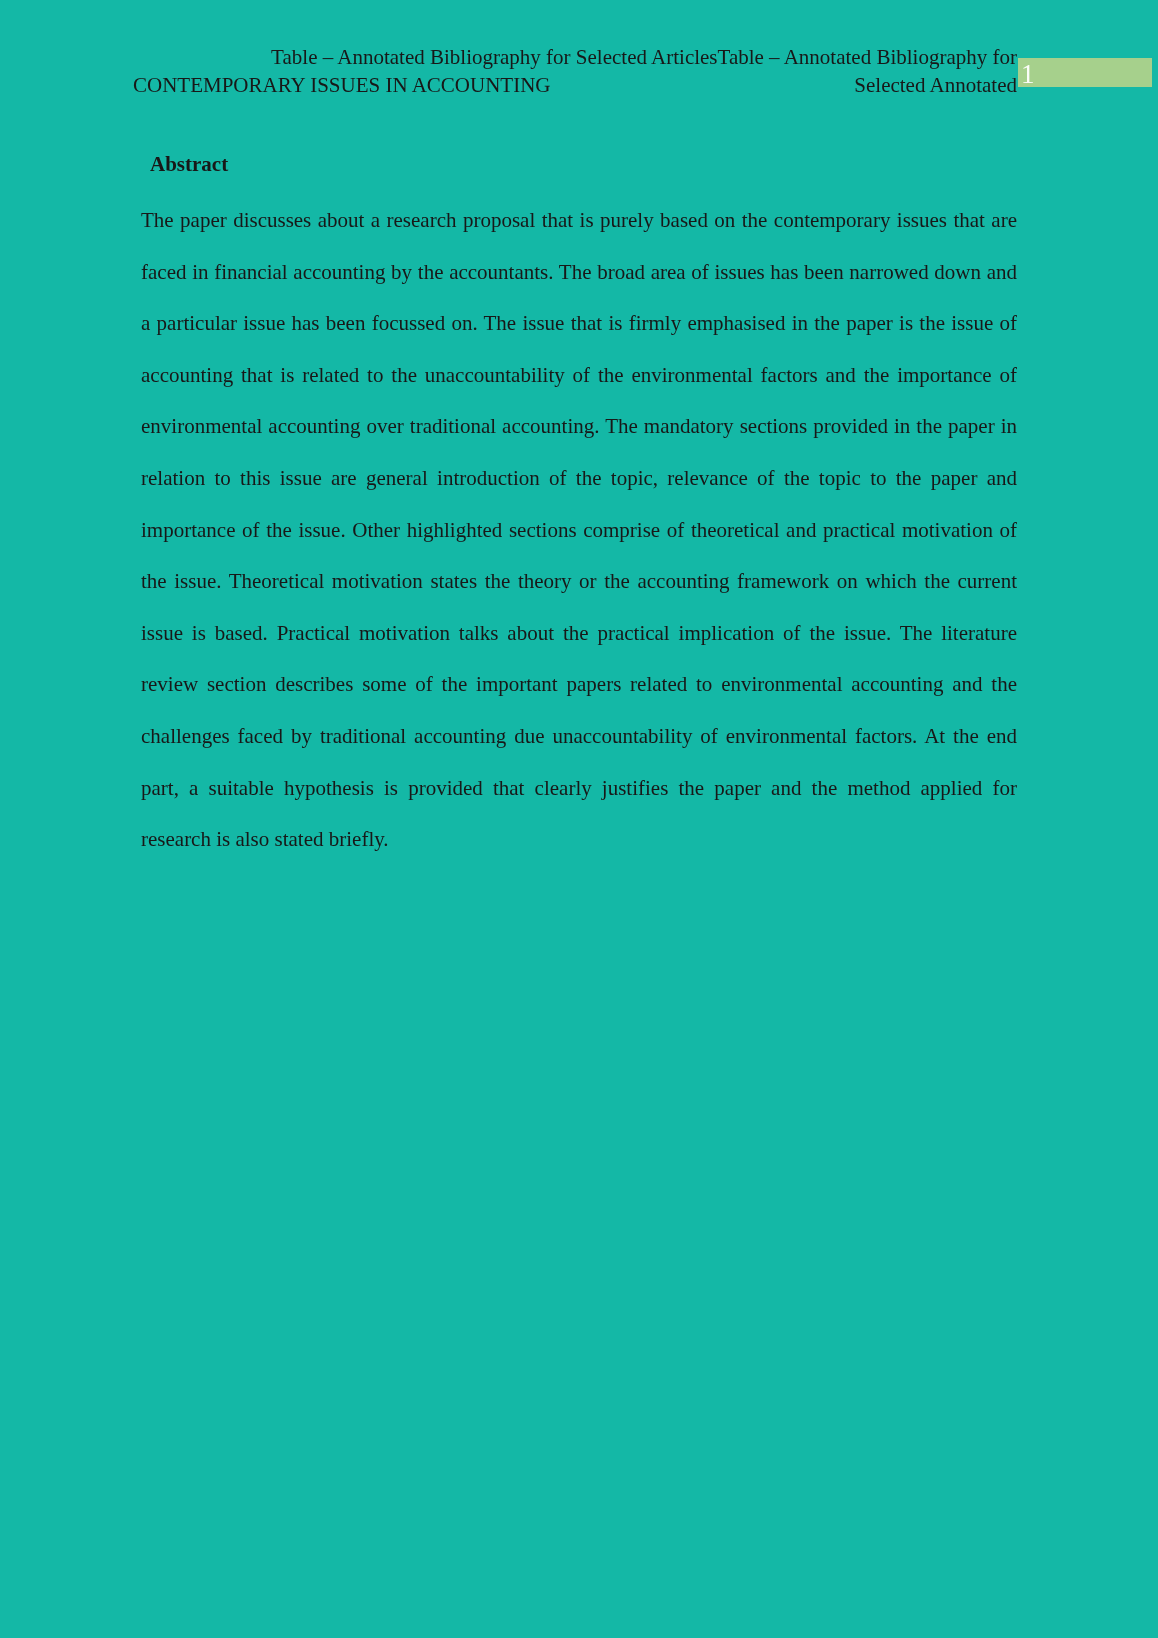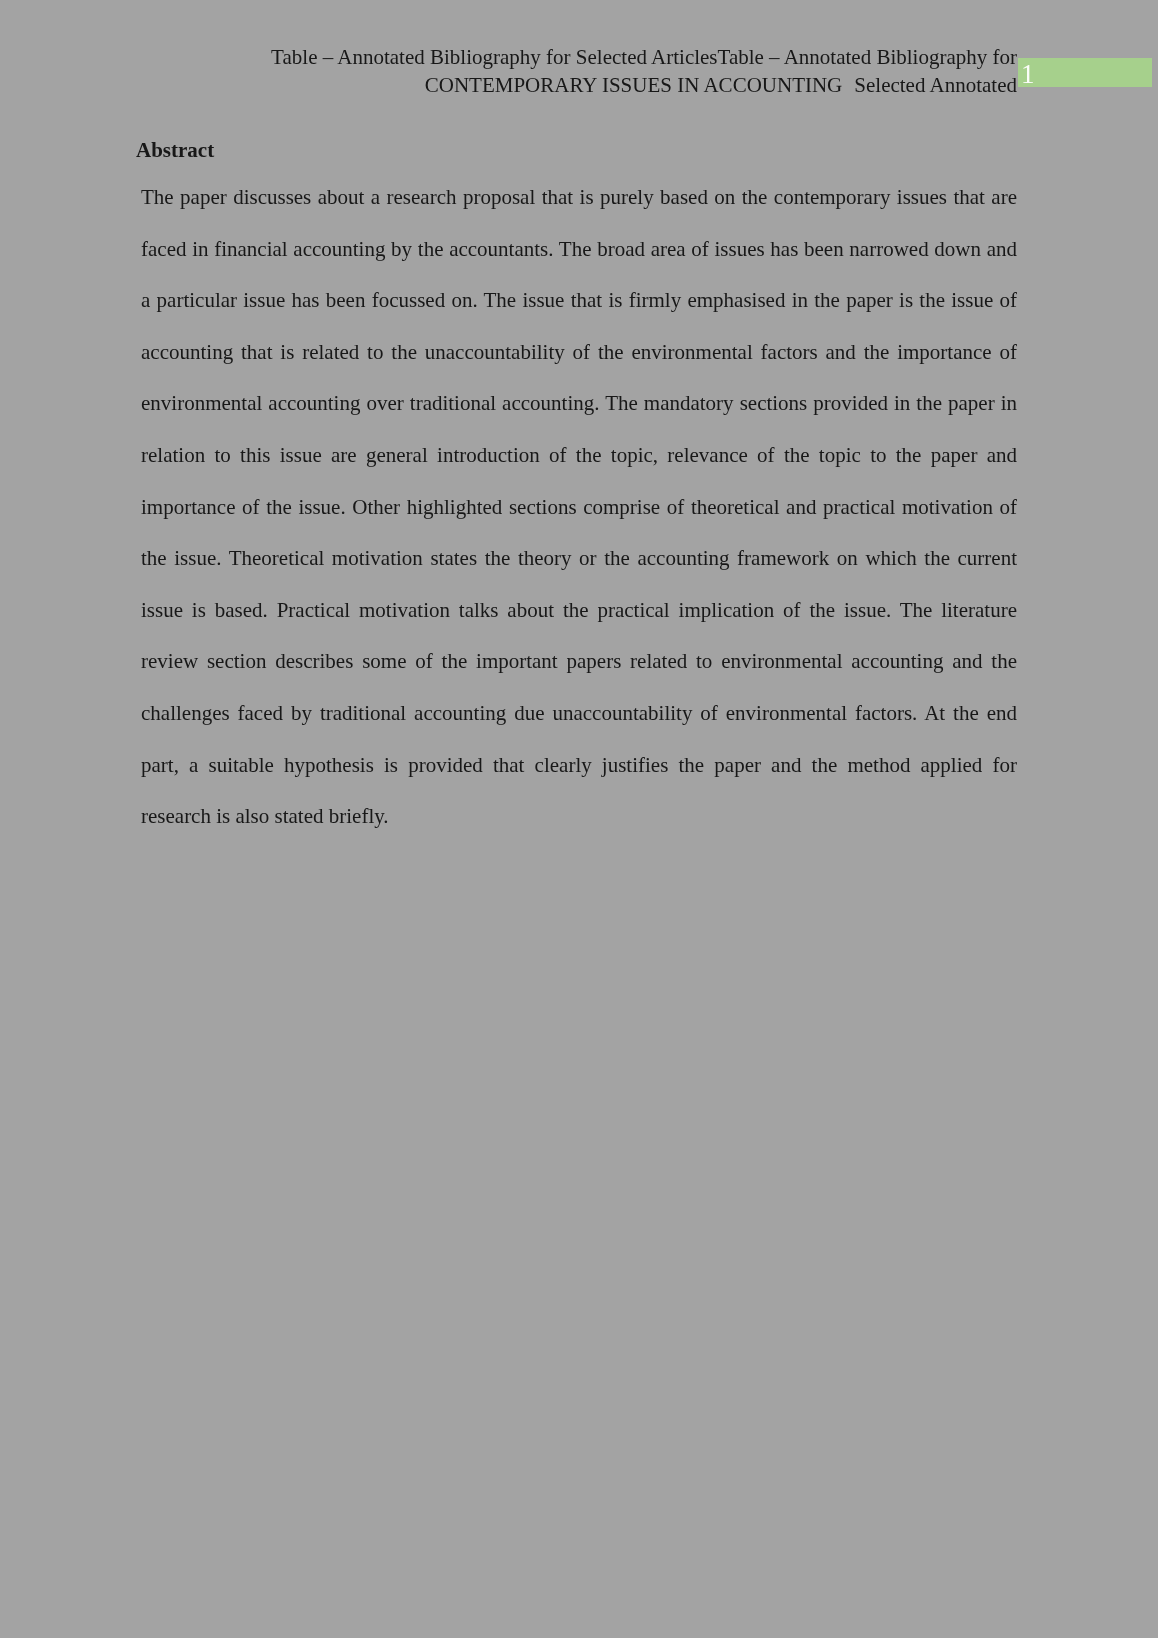--- a/index.html
+++ b/index.html
@@ -11,38 +11,38 @@
     width: 1158px;
     height: 1638px;
     position: relative;
     overflow: hidden;
     font-family: "Liberation Serif", "DejaVu Serif", serif;
     color: #181818;
   }
   .page {
     position: absolute;
     inset: 0;
-    background: #a3a3a3;
+    background: #14b8a6;
   }
   
   .header {
     position: absolute;
     left: 133px;
     top: 43px;
     width: 884px;
     font-size: 21px;
   }
   .rt-line1 {
     text-align: right;
     line-height: 28px;
     white-space: nowrap;
   }
   .rt-line2-row {
     display: flex;
-    justify-content: flex-end;
+    justify-content: space-between;
     line-height: 28px;
     white-space: nowrap;
     gap: 12px;
   }
   .pagenum-box {
     position: absolute;
     left: 1018px;
     top: 58px;
     width: 134px;
     height: 29px;
@@ -57,21 +57,21 @@
     color: #fbfdf9;
   }
   
   main {
     position: absolute;
     left: 133px;
     top: 133px;
     width: 884px;
   }
   .abstract-heading {
-    margin: 3px;
+    margin: 17px;
     font-size: 21px;
     font-weight: 700;
     line-height: 28px;
   }
   .abstract-body {
     margin: 8px 0 0 8px;
     font-size: 21px;
     line-height: 51.6px;
     text-align: justify;
   }

